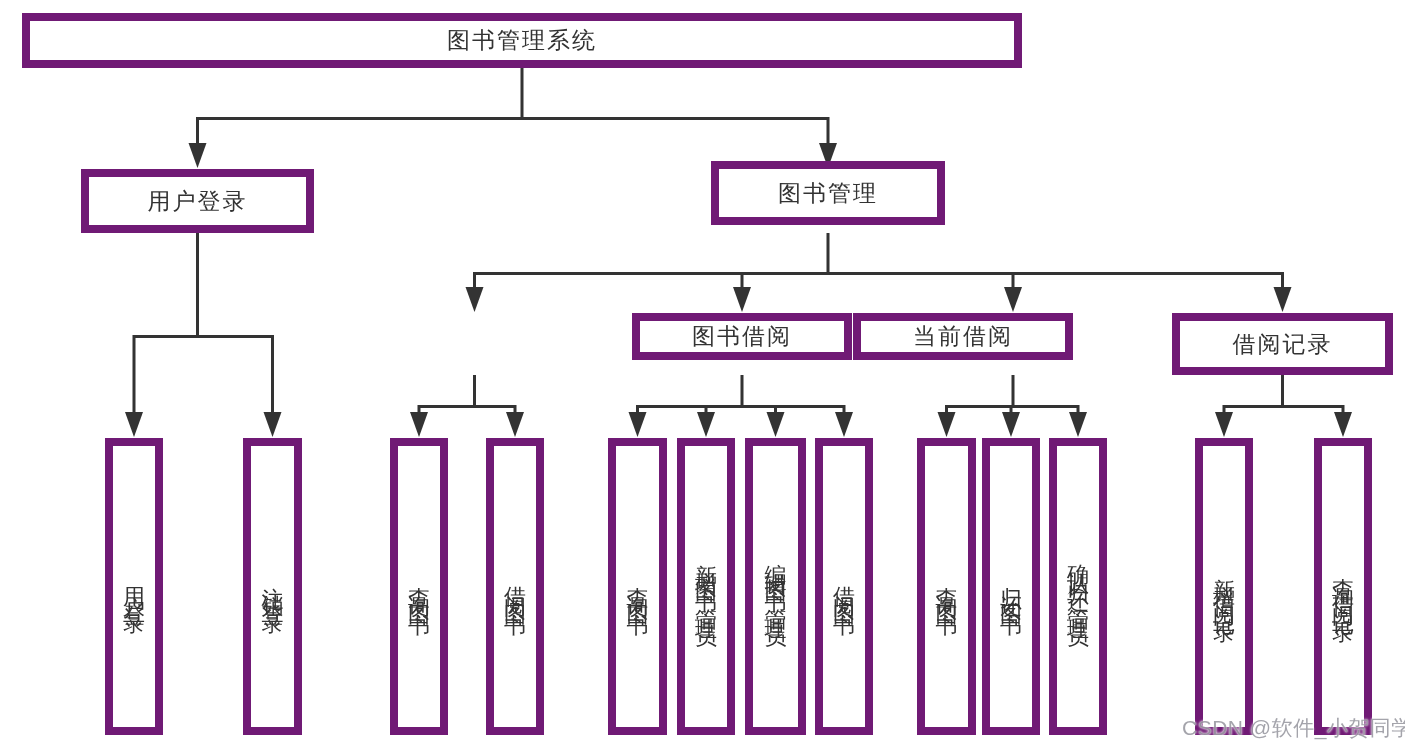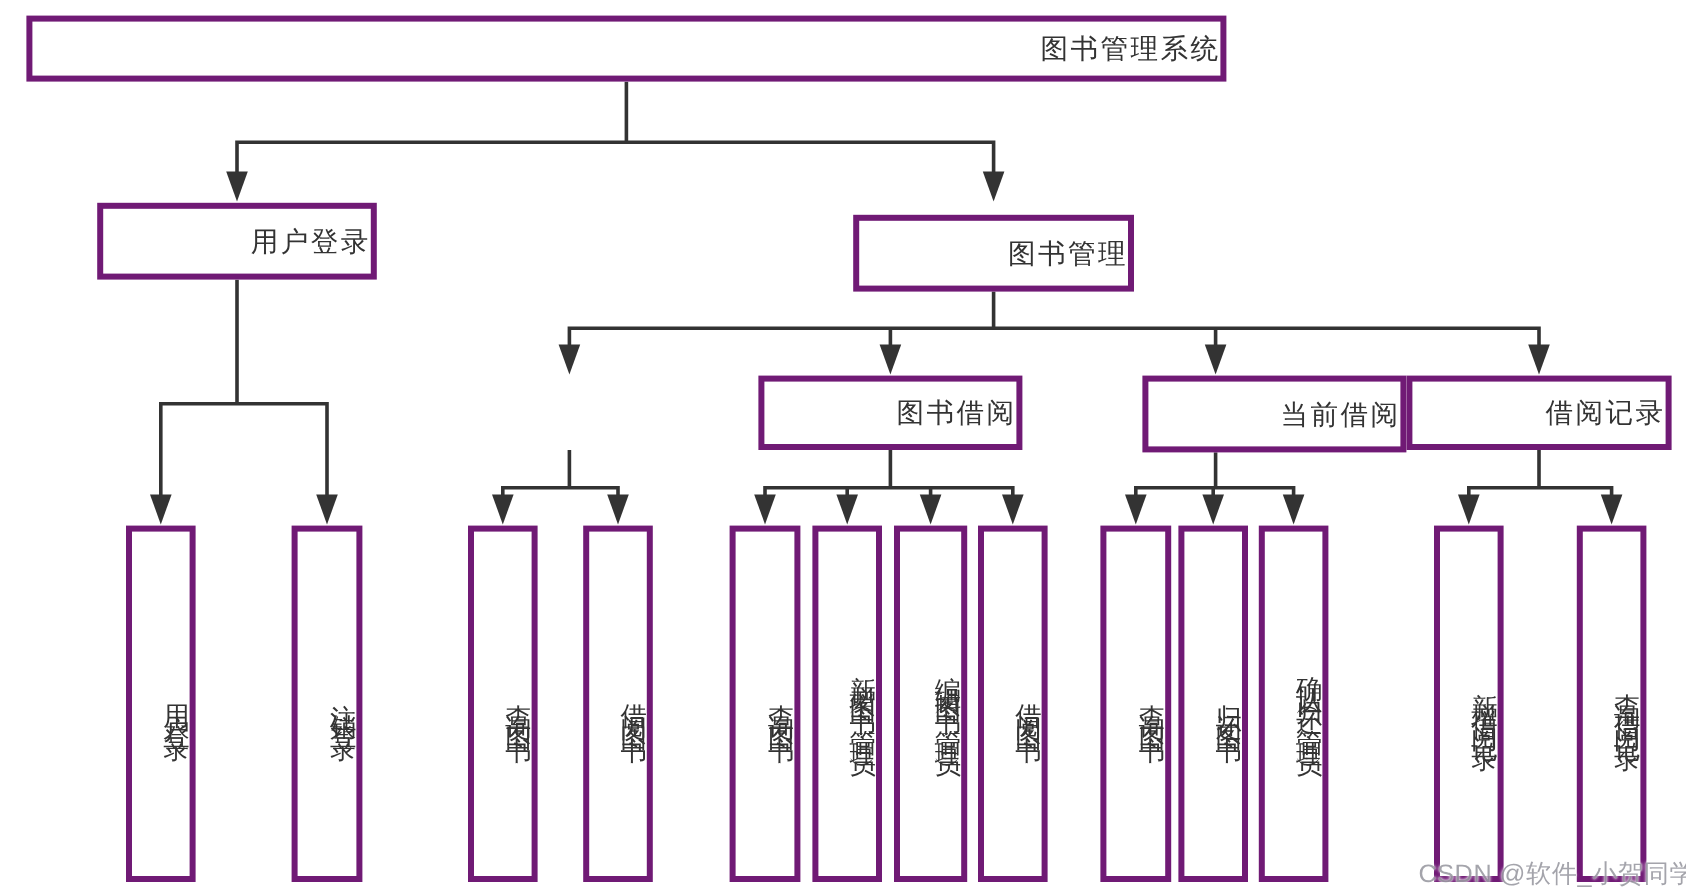--- a/index.html
+++ b/index.html
@@ -18,25 +18,25 @@
   .connectors {
     position: absolute;
     left: 0; top: 0;
     width: 1405px;
     height: 747px;
   }
   .node {
     position: absolute;
     box-sizing: border-box;
     background: #ffffff;
-    border: 5px solid #701a75;
+    border: 8px solid #701a75;
     color: #333333;
     display: flex;
     align-items: center;
-    justify-content: flex-end;
+    justify-content: center;
     text-align: center;
   }
   .hbox {
     font-size: 23px;
     letter-spacing: 2px;
     white-space: nowrap;
   }
   .vbox {
     font-size: 22px;
   }
@@ -123,28 +123,28 @@
     <polygon fill="#333333" points="1334,412 1352,412 1343,437"></polygon>
   </svg>
 
   <div class="node hbox" style="left:22px;top:13px;width:1000px;height:55px;">
     <span>图书管理系统</span>
   </div>
 
   <div class="node hbox" style="left:81px;top:169px;width:233px;height:64px;">
     <span>用户登录</span>
   </div>
-  <div class="node hbox" style="left:711px;top:179px;width:234px;height:64px;">
+  <div class="node hbox" style="left:711px;top:161px;width:234px;height:64px;">
     <span>图书管理</span>
   </div>
 
-  <div class="node hbox" style="left:632px;top:313px;width:220px;height:62px;">
+  <div class="node hbox" style="left:632px;top:313px;width:220px;height:47px;">
     <span>图书借阅</span>
   </div>
-  <div class="node hbox" style="left:952px;top:313px;width:220px;height:64px;">
+  <div class="node hbox" style="left:853px;top:313px;width:220px;height:47px;">
     <span>当前借阅</span>
   </div>
   <div class="node hbox" style="left:1172px;top:313px;width:221px;height:62px;">
     <span>借阅记录</span>
   </div>
 
   <div class="node vbox" style="left:105px;top:438px;width:58px;height:297px;">
     <span class="v-label">用户登录</span>
   </div>
   <div class="node vbox" style="left:243px;top:438px;width:59px;height:297px;">

